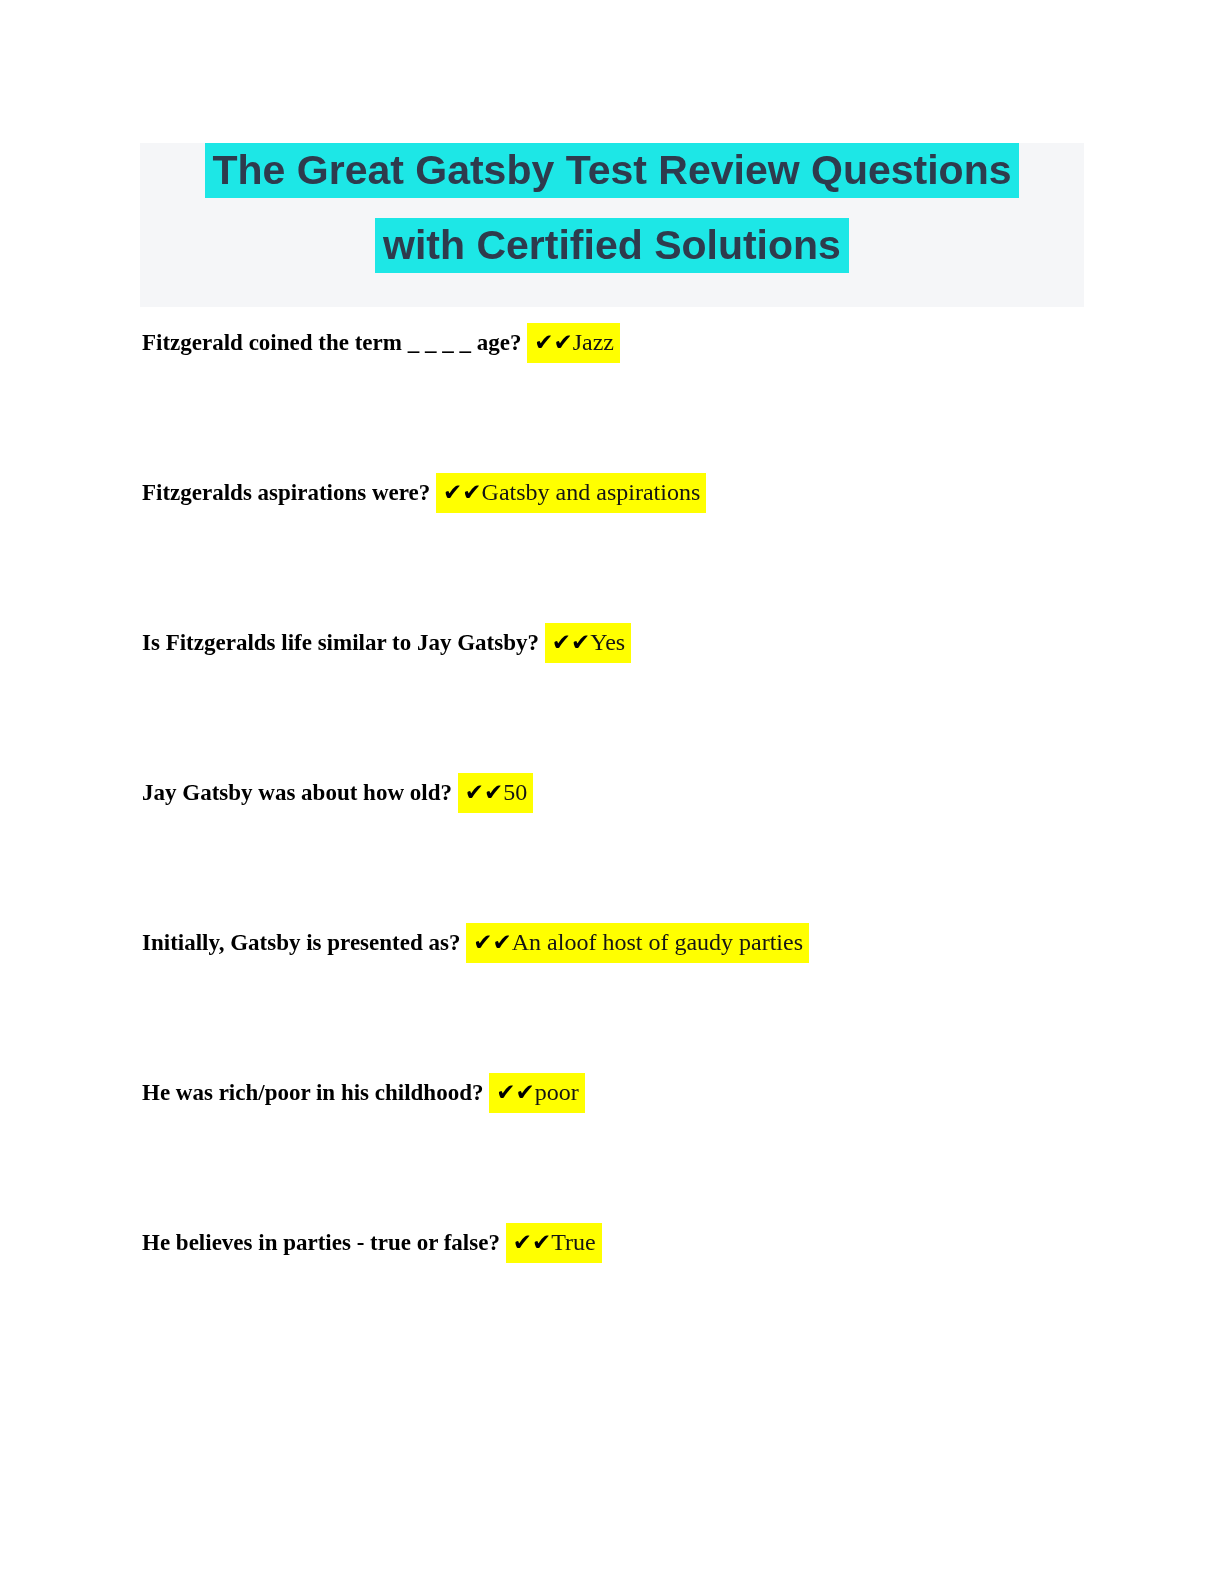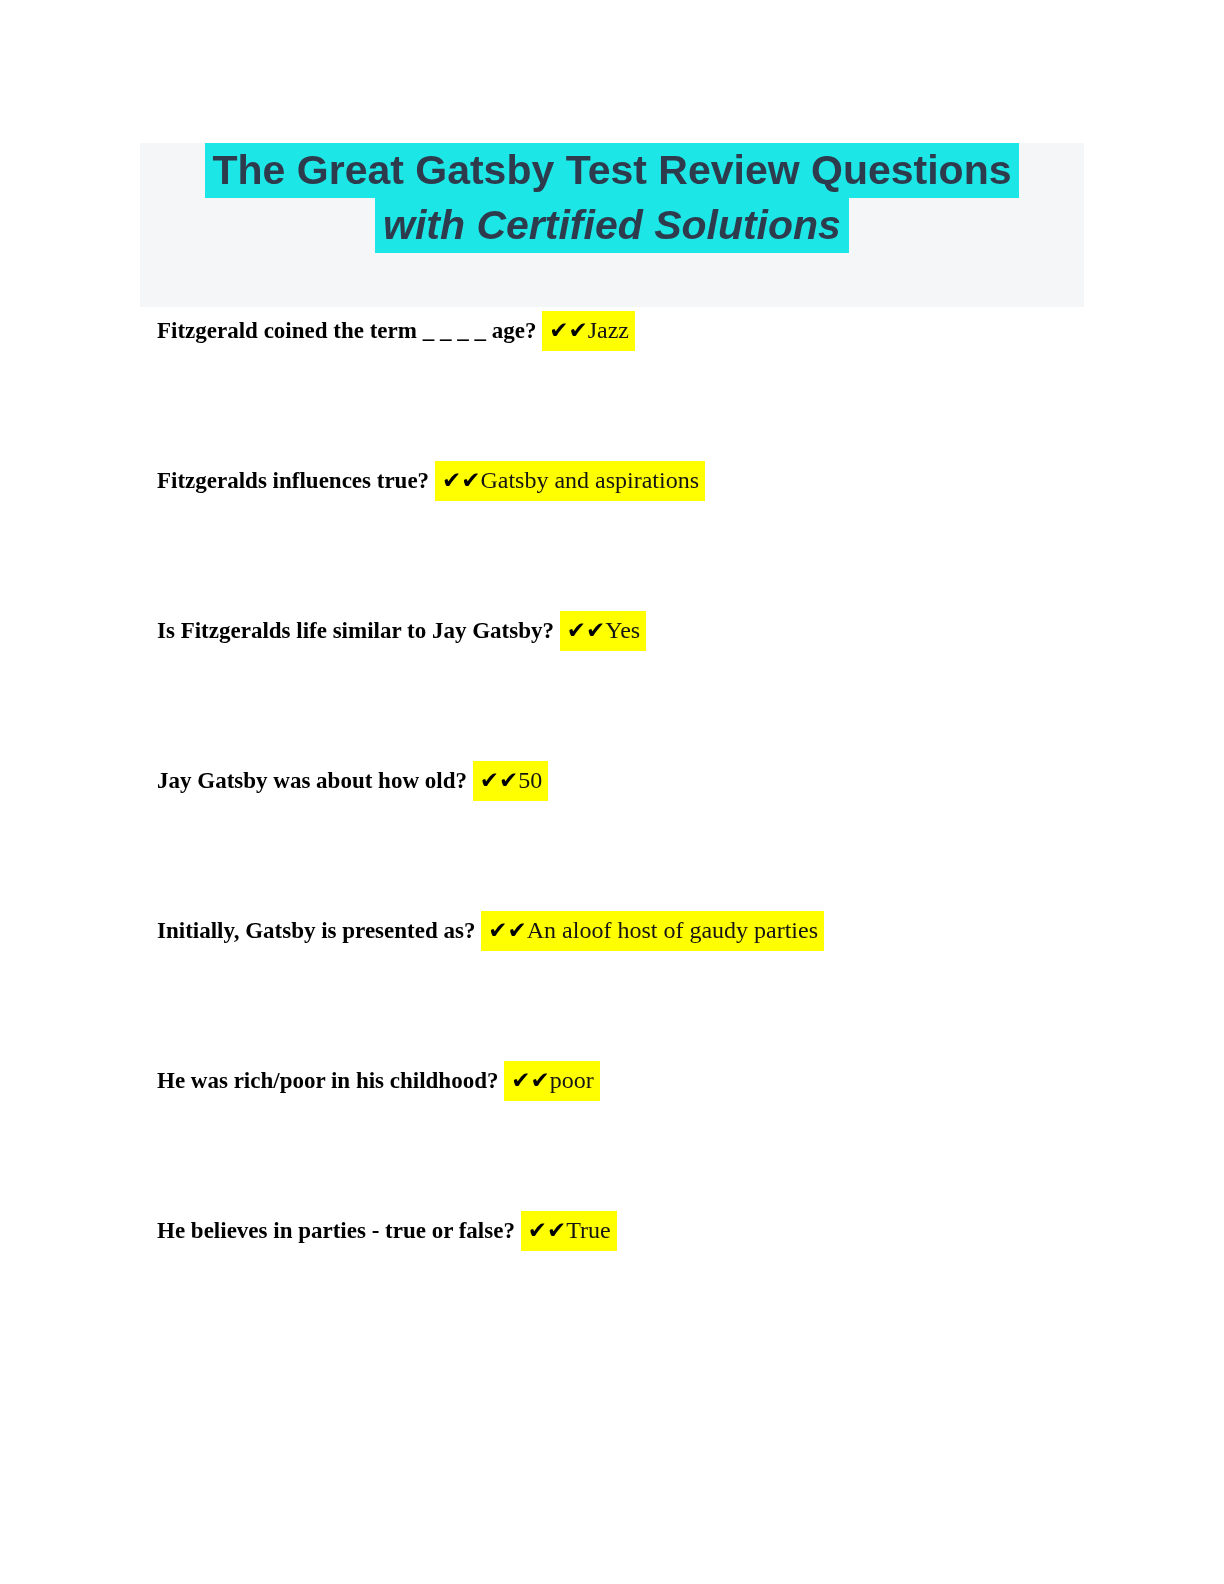--- a/index.html
+++ b/index.html
@@ -35,33 +35,32 @@
     font-size:41px;
     line-height:49px;
     color:var(--title-color);
     letter-spacing:0px;
   }
   .title-line .hl-cyan{
     background:var(--cyan);
     padding:3px 8px;
     display:inline-block;
   }
-  .title-line.second{margin-top:0;font-style:italic;}
+  .title-line.second{margin-top:20px;}
   .qa-list{
     position:absolute;
     left:142px;
     top:314px;
     width:1020px;
   }
   .qa-item{
     height:150px;
     font-size:23px;
-    line-height:32px;
+    line-height:56px;
     white-space:nowrap;
-    margin-left:15px;
   }
   .question{
     font-weight:700;
     color:var(--q-color);
   }
   .hl-yellow{
     background:var(--yellow);
     padding:7px 6px 8px 7px;
   }
   .checks{
@@ -89,21 +88,21 @@
     </div>
   </header>
 
   <main class="qa-list" id="qa-list">
     <div class="qa-item">
       <span class="question">Fitzgerald coined the term _ _ _ _ age? </span>
       <span class="hl-yellow"><span class="checks">✔✔</span><span class="answer-text">Jazz</span></span>
     </div>
 
     <div class="qa-item">
-      <span class="question">Fitzgeralds influences true? </span>
+      <span class="question">Fitzgeralds aspirations were? </span>
       <span class="hl-yellow"><span class="checks">✔✔</span><span class="answer-text">Gatsby and aspirations</span></span>
     </div>
 
     <div class="qa-item">
       <span class="question">Is Fitzgeralds life similar to Jay Gatsby? </span>
       <span class="hl-yellow"><span class="checks">✔✔</span><span class="answer-text">Yes</span></span>
     </div>
 
     <div class="qa-item">
       <span class="question">Jay Gatsby was about how old? </span>

